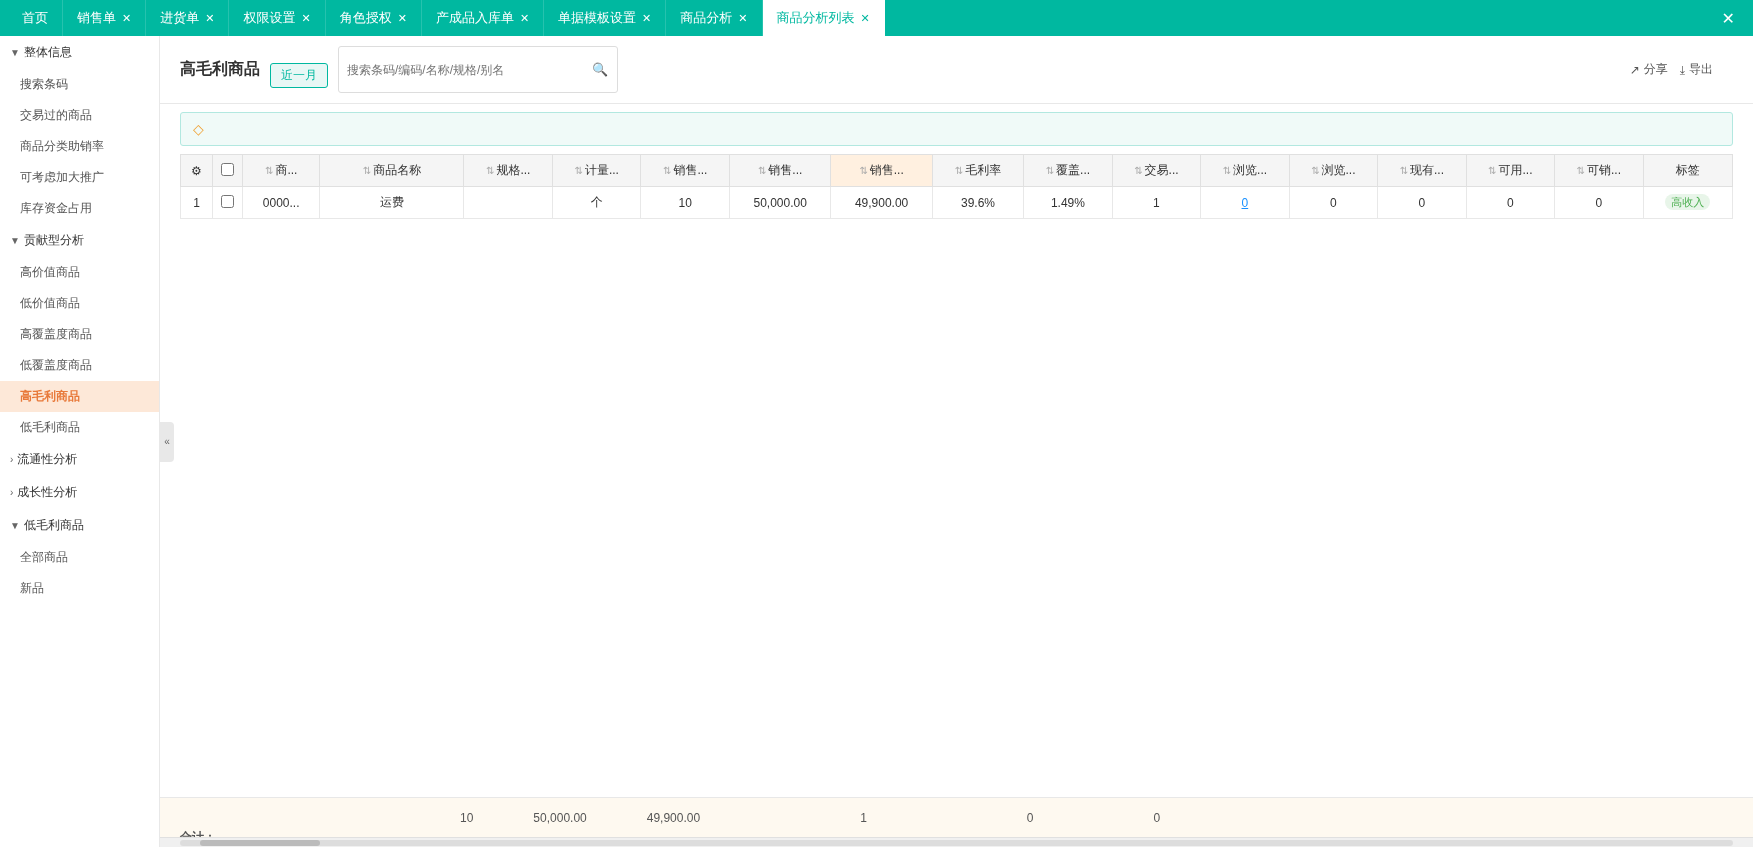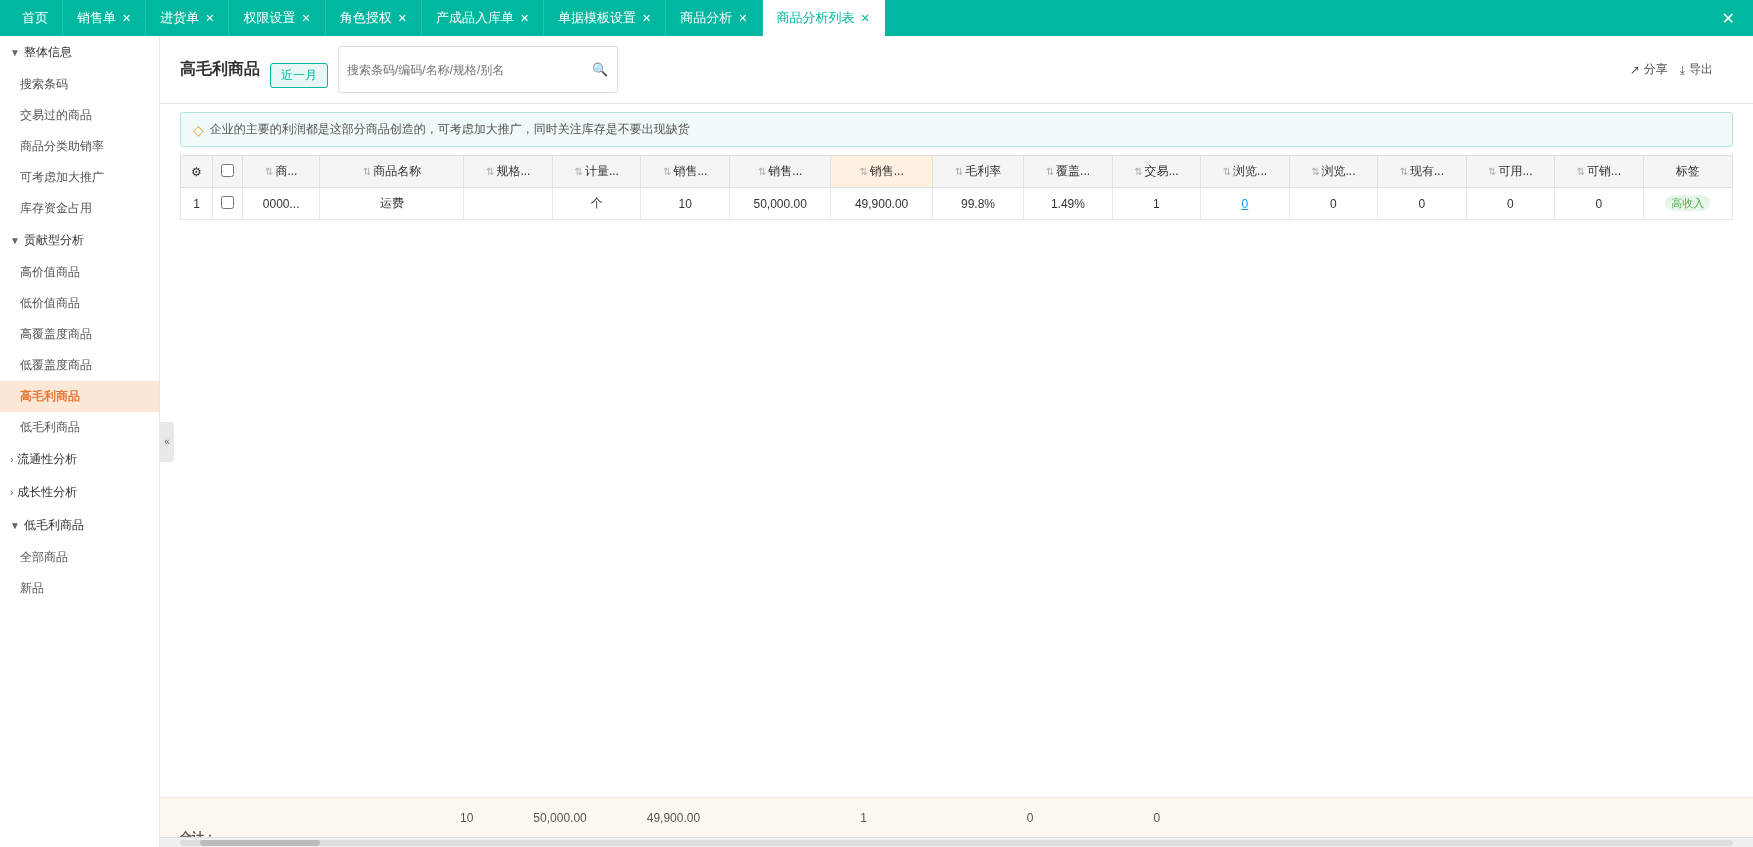--- a/index.html
+++ b/index.html
@@ -382,21 +382,20 @@
         </button>
         <button class="action-btn">
           <span>⤓</span>
           <span>导出</span>
         </button>
       </div>
     </div>
 
     <div class="alert-banner">
       <span class="alert-icon">◇</span>
-      <span>企业的主要的利润都是这部分商品创造的，可考虑加大推广，同时关注库存是不要出现缺货</span>
     </div>
 
     <div class="table-container">
       <table>
         <thead>
           <tr>
             <th style="width:32px">⚙</th>
             <th style="width:30px"><input type="checkbox" style=""></th>
             <th><span class="col-sort">⇅</span><span>商...</span></th>
             <th style="min-width:100px"><span class="col-sort">⇅</span><span>商品名称</span></th>
@@ -420,21 +419,21 @@
           <tr>
             <td>1</td>
             <td><input type="checkbox" style=""></td>
             <td>0000...</td>
             <td>运费</td>
             <td></td>
             <td>个</td>
             <td>10</td>
             <td>50,000.00</td>
             <td>49,900.00</td>
-            <td>99.8%</td>
+            <td>39.6%</td>
             <td>1.49%</td>
             <td>1</td>
             <td class="td-link">0</td>
             <td>0</td>
             <td>0</td>
             <td>0</td>
             <td>0</td>
             <td><span class="tag-high-income">高收入</span></td>
           </tr>
         </tbody>

